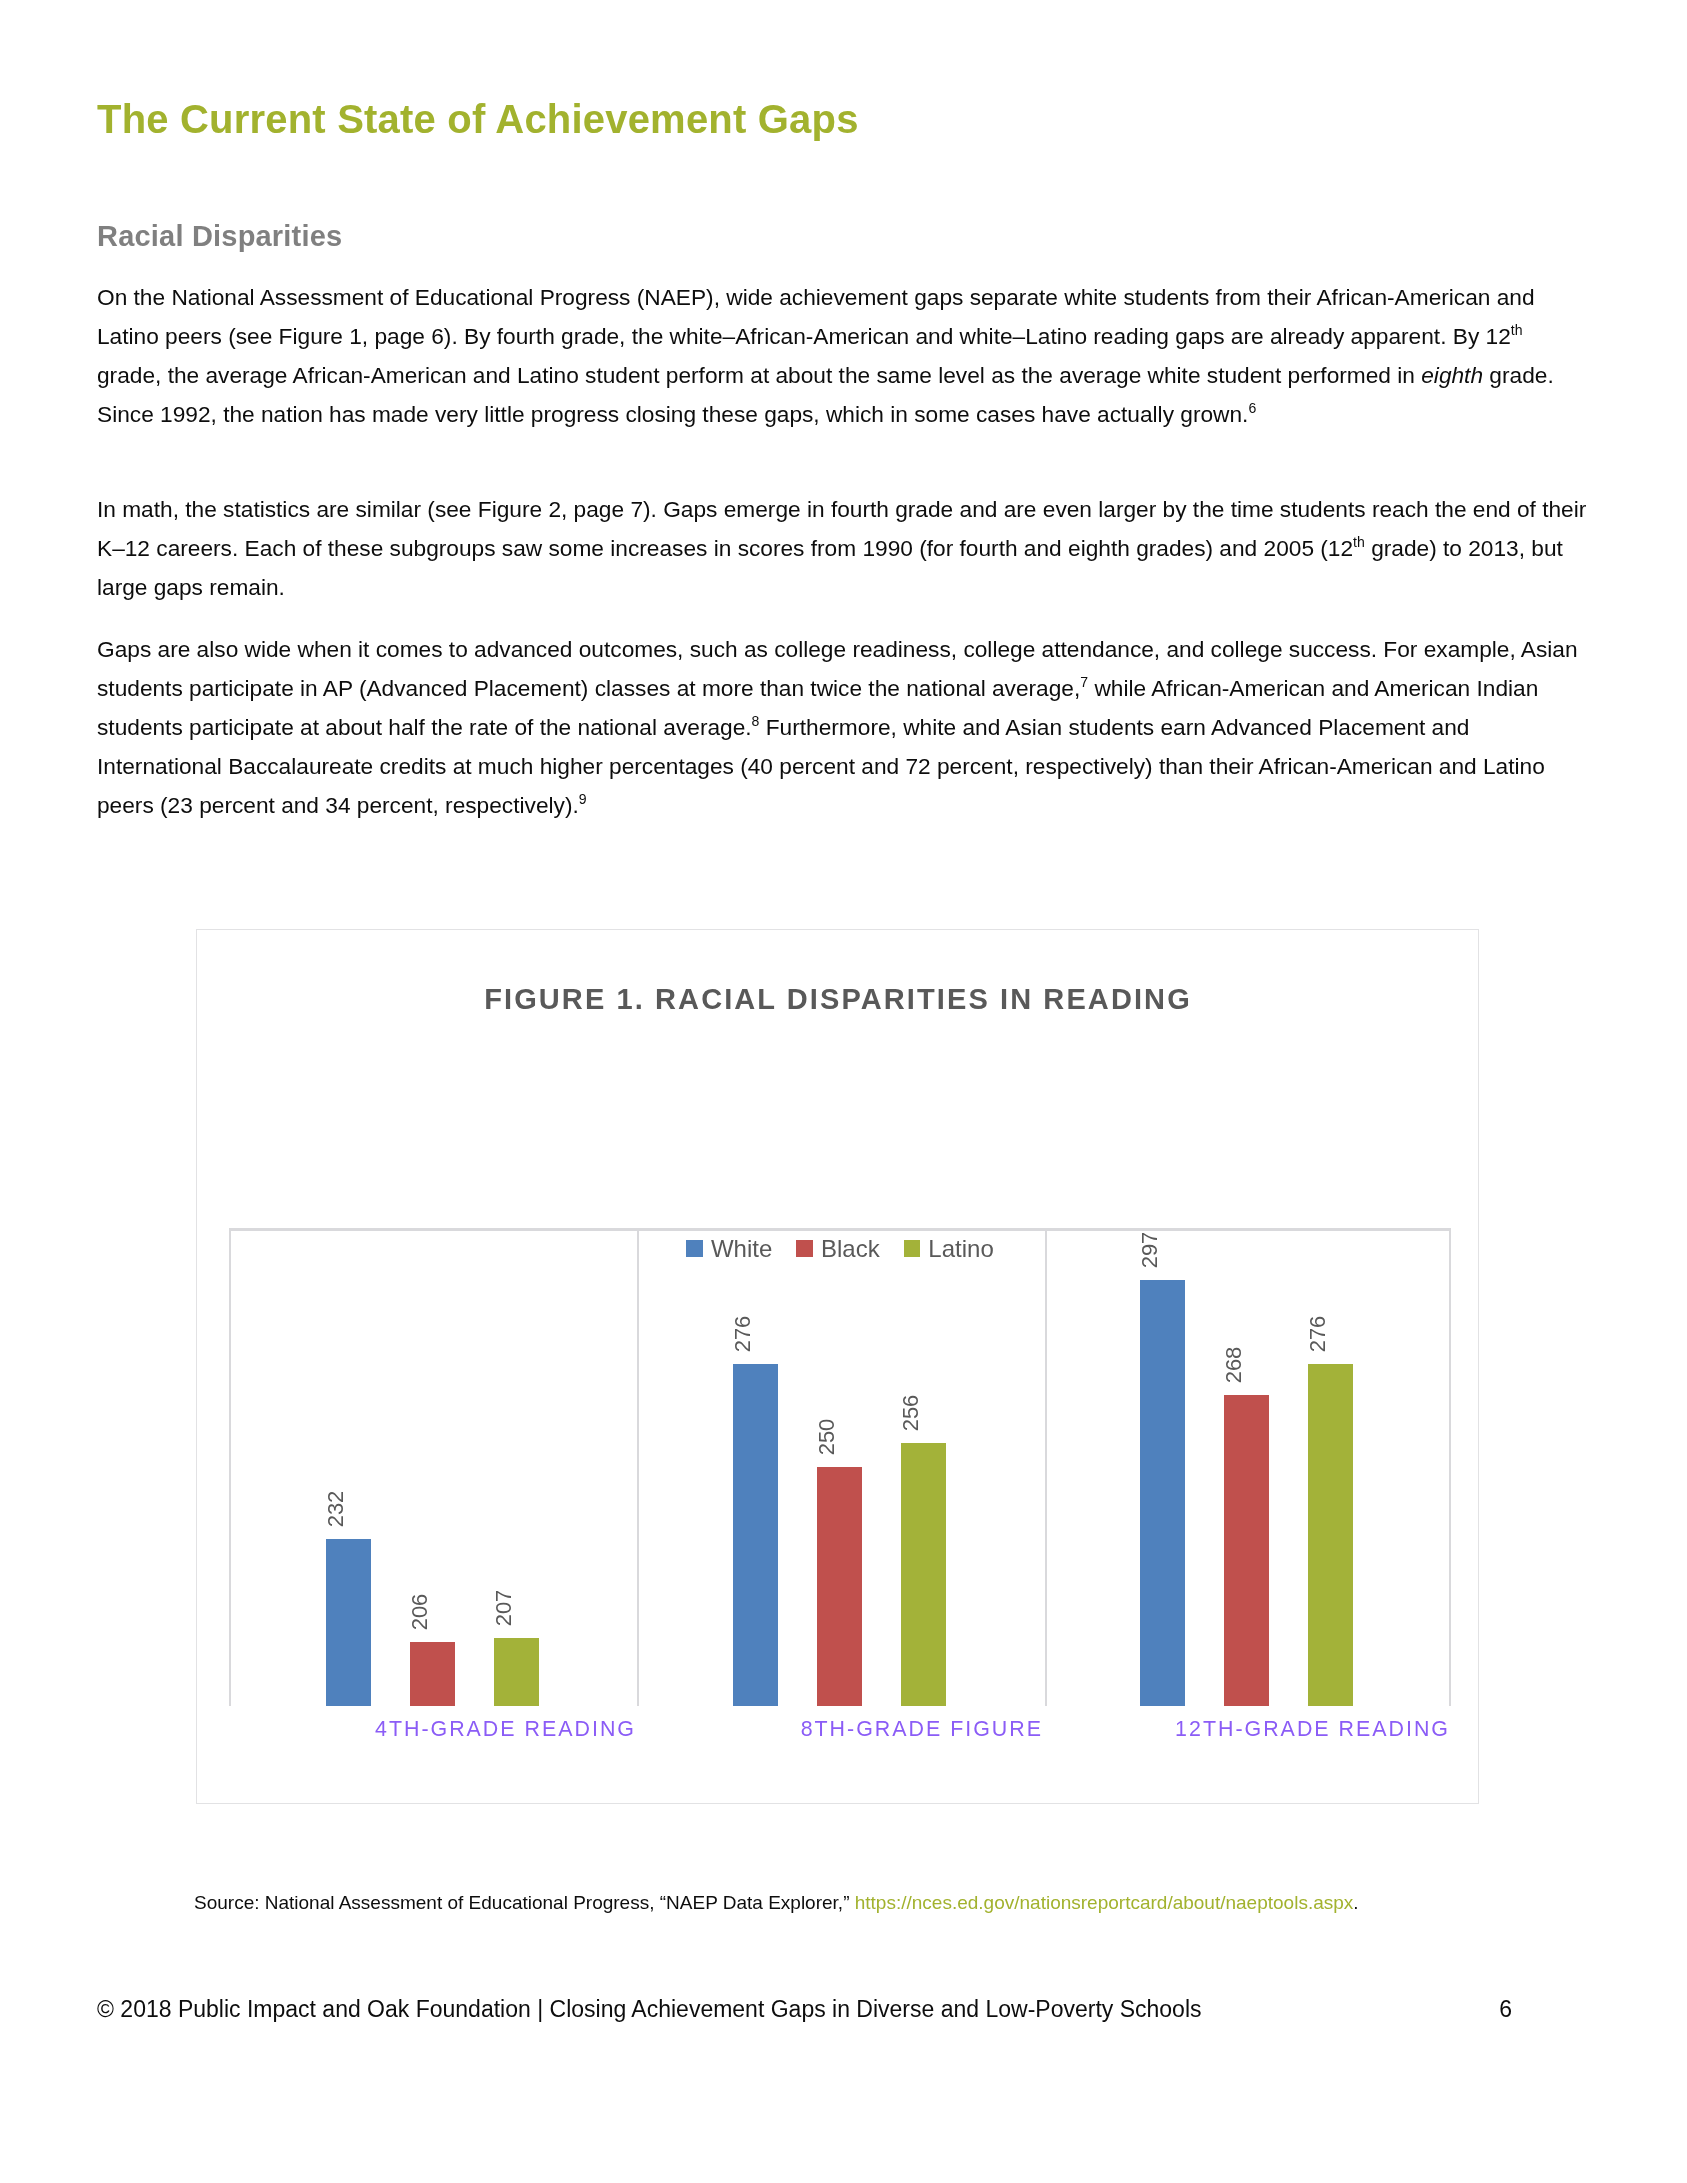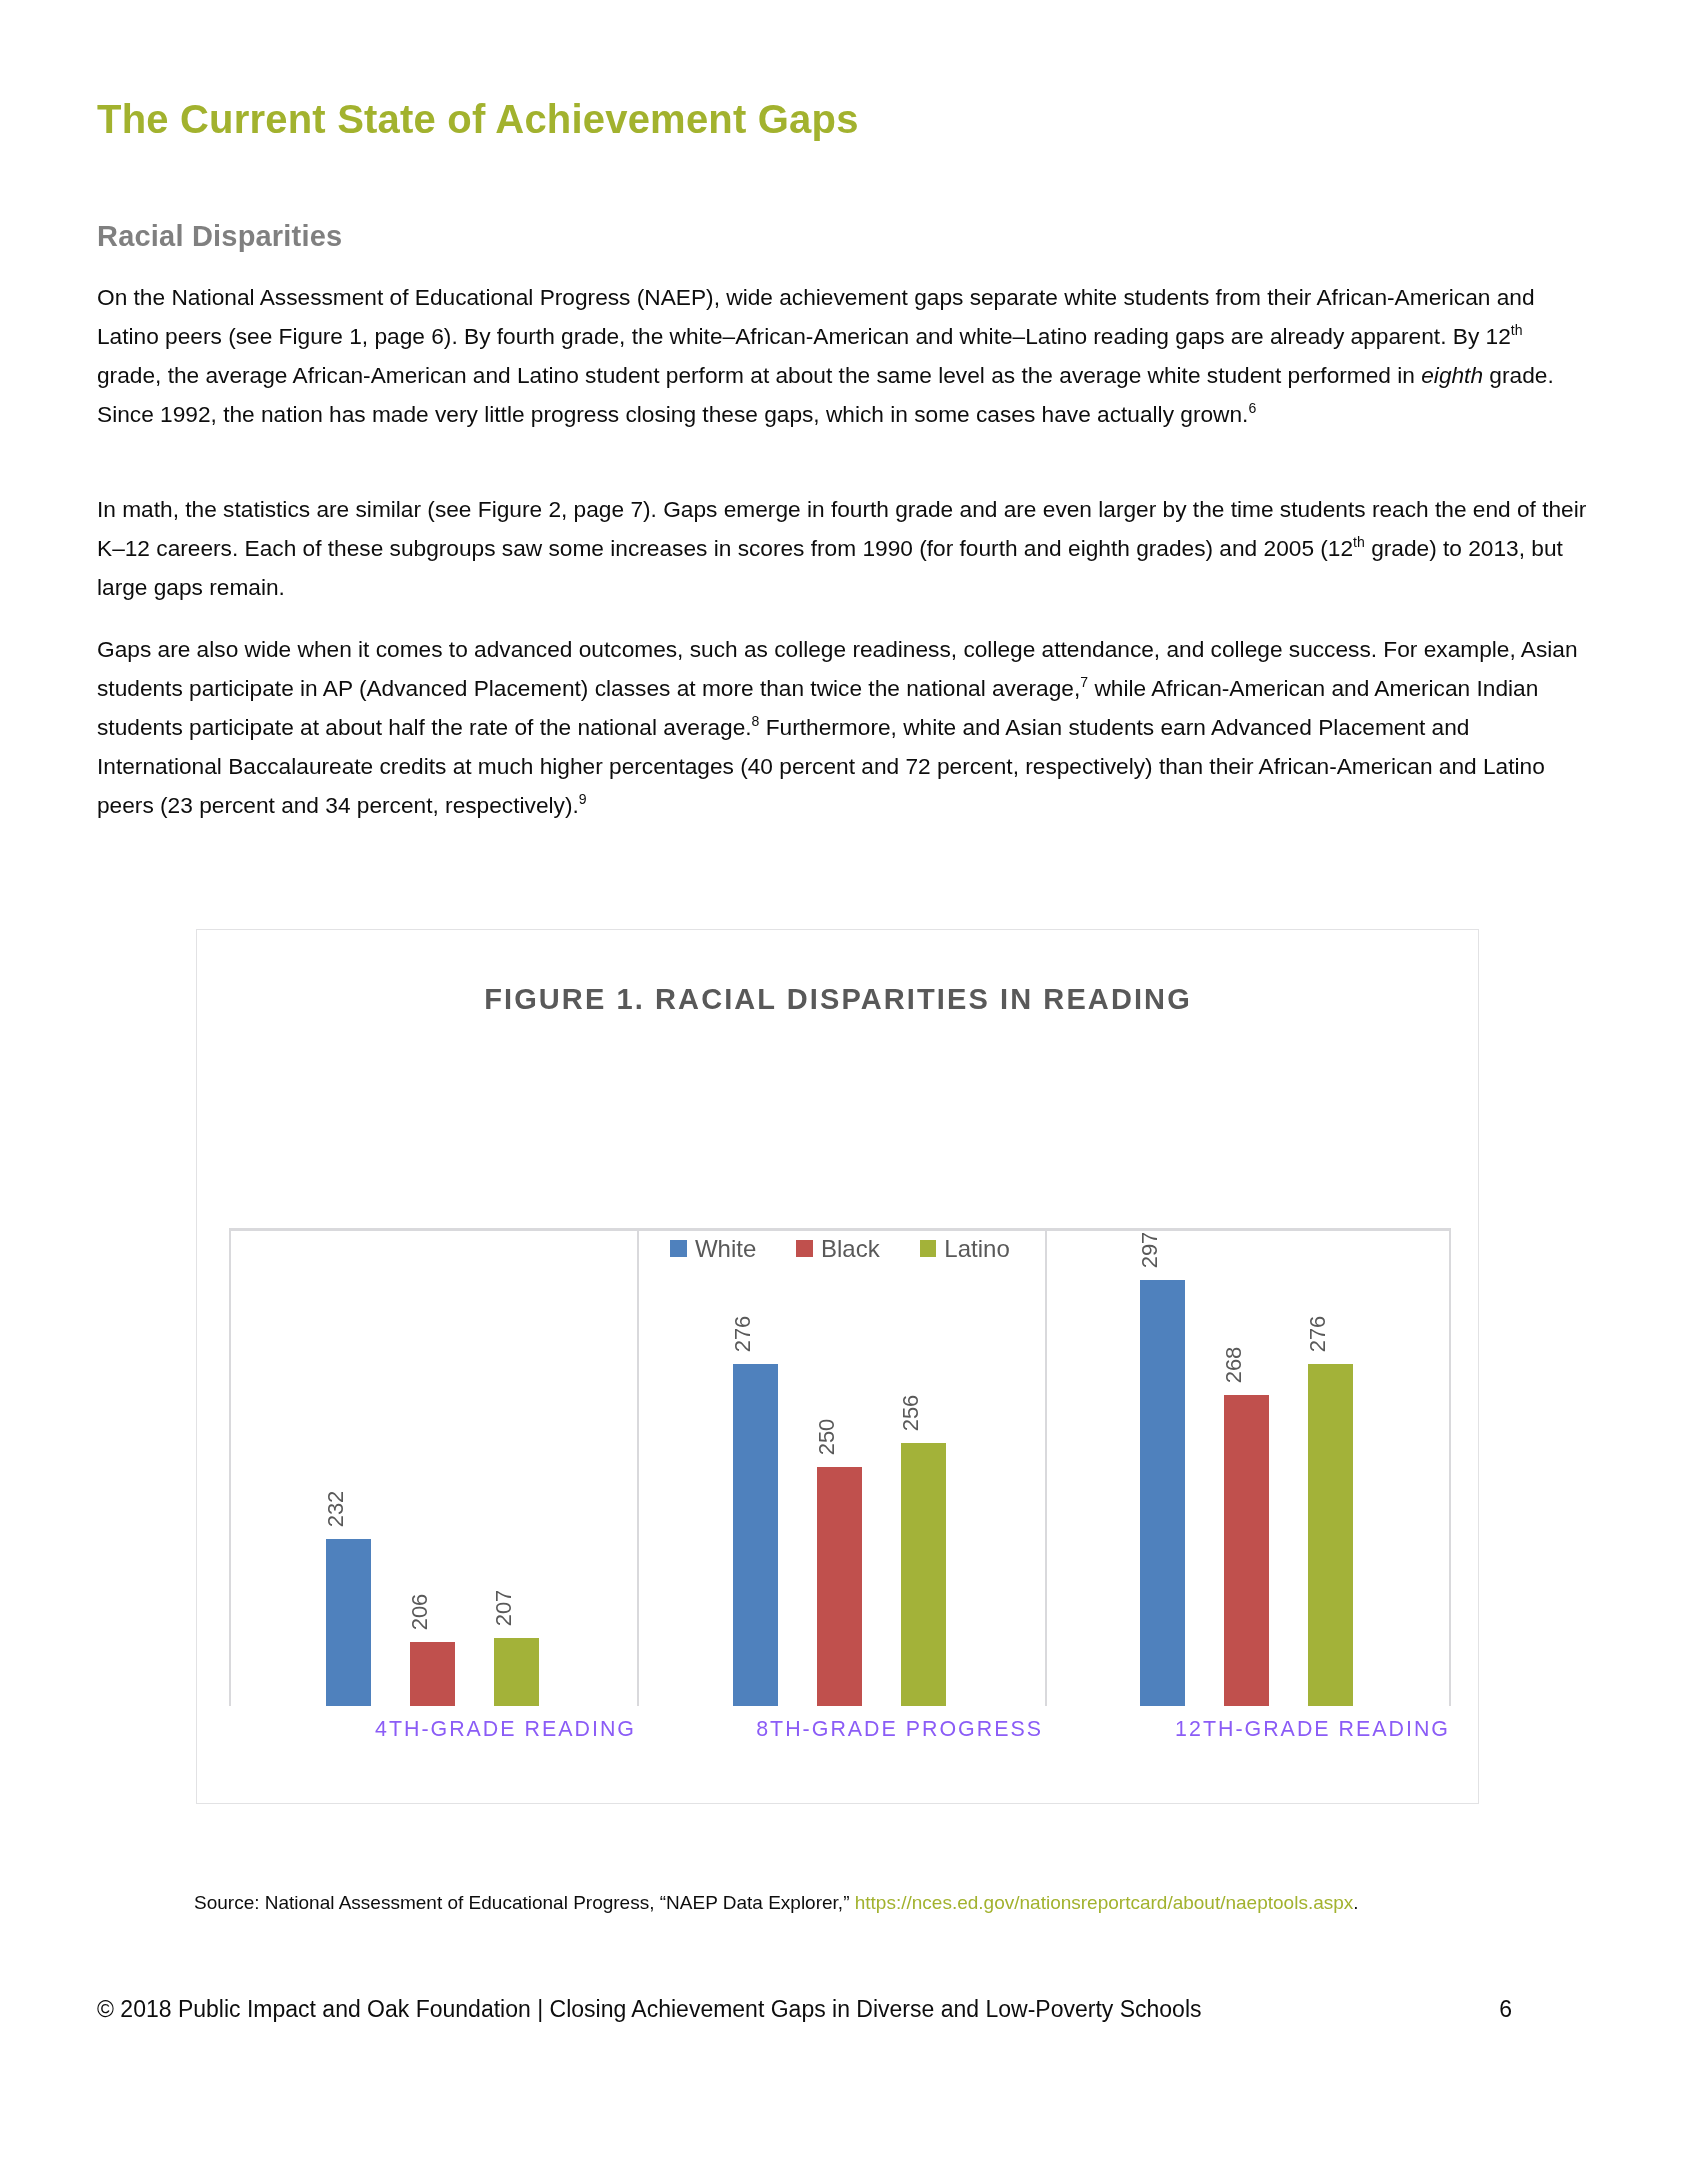--- a/index.html
+++ b/index.html
@@ -109,21 +109,21 @@
 
   
   .legend {
     position: absolute;
     left: 0;
     top: 6.6px;
     width: 1222px;
     display: flex;
     justify-content: center;
     align-items: center;
-    gap: 40px;
+    gap: 24px;
   }
   .legend-item { display: flex; align-items: center; gap: 8.2px; }
   .legend-swatch { width: 16.5px; height: 16.5px; display: inline-block; }
   .legend-label { font-size: 24px; color: #595959; }
 
   
   .groups {
     position: absolute;
     left: 0; top: 0;
     width: 1222px; height: 478px;
@@ -309,21 +309,21 @@
                 <span class="bar-label" style="bottom: 342px;">276</span>
                 <div class="bar" style="height: 342px; background: rgb(163, 178, 57);"></div>
               </div>
             </div>
           </div>
         </div>
     </div>
 
     <div class="cats" id="chart-categories">
         <div class="cat">4TH-GRADE READING</div>
-        <div class="cat">8TH-GRADE PROGRESS</div>
+        <div class="cat">8TH-GRADE FIGURE</div>
         <div class="cat">12TH-GRADE READING</div>
       </div>
   </div>
 
   <div class="source">
     <span>Source: National Assessment of Educational Progress, “NAEP Data Explorer,” </span><span class="url">https://nces.ed.gov/nationsreportcard/about/naeptools.aspx</span><span>.</span>
   </div>
 
   <div class="footer">
     <span class="footer-left">© 2018 Public Impact and Oak Foundation | Closing Achievement Gaps in Diverse and Low-Poverty Schools</span>

